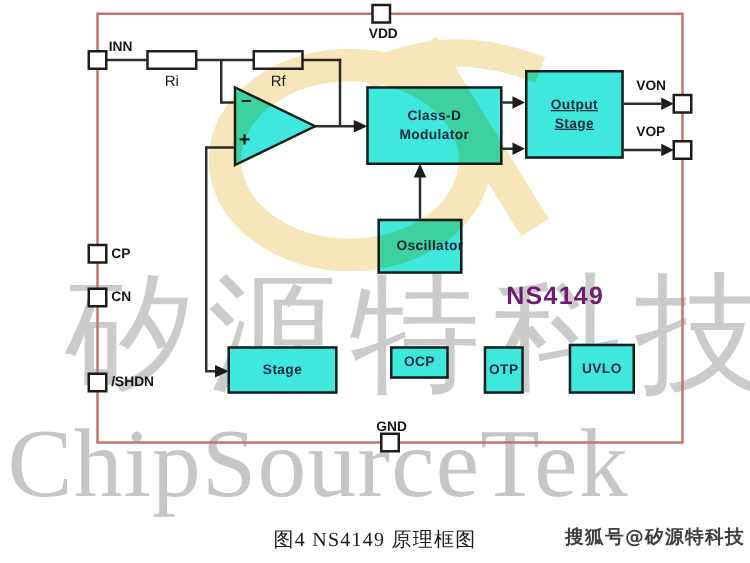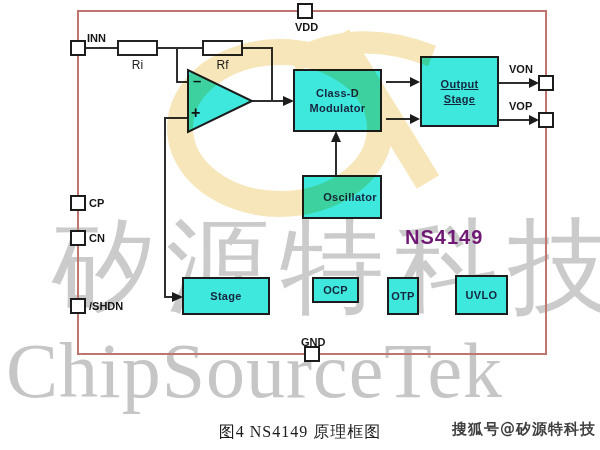--- a/index.html
+++ b/index.html
@@ -22,23 +22,23 @@
   }
   
   svg.diagram{position:absolute;left:0;top:0;z-index:1;}
   
   .block{
     position:absolute;z-index:2;background:#3fe8dc;border:2px solid #1c1c1c;
     display:flex;flex-direction:column;align-items:center;justify-content:center;
     font-weight:bold;font-size:11px;line-height:1.3;color:#17263f;
     letter-spacing:.3px;box-sizing:border-box;text-align:center;
   }
-  .blk-modulator{left:293px;top:69px;width:89px;height:63px;}
+  .blk-modulator{left:293px;top:69px;width:109px;height:63px;}
   .blk-output{left:420px;top:56px;width:79px;height:71px;text-decoration:underline;}
-  .blk-oscillator{left:302px;top:175px;width:80px;height:44px;padding-left:16px;}
+  .blk-oscillator{left:302px;top:175px;width:68px;height:44px;padding-left:16px;}
   .blk-bias{left:182px;top:277px;width:88px;height:38px;}
   .blk-ocp{left:312px;top:277px;width:47px;height:26px;}
   .blk-otp{left:387px;top:277px;width:32px;height:38px;}
   .blk-uvlo{left:455px;top:275px;width:53px;height:40px;}
   
   .lbl{position:absolute;z-index:2;font-size:11px;font-weight:bold;color:#151515;line-height:1;}
   .lbl-inn{left:87px;top:33px;}
   .lbl-vdd{left:295px;top:22px;}
   .lbl-cp{left:89px;top:198px;}
   .lbl-cn{left:89px;top:233px;}

